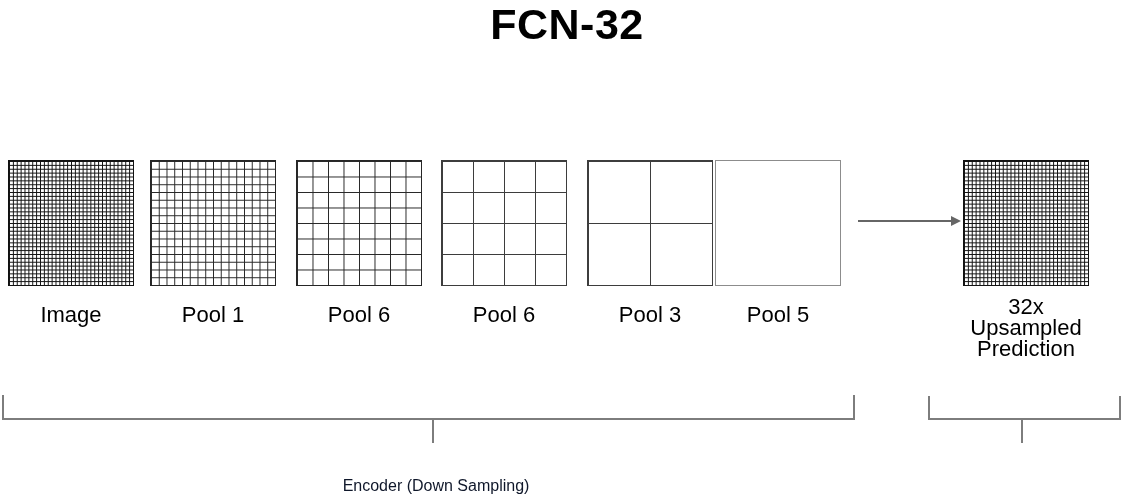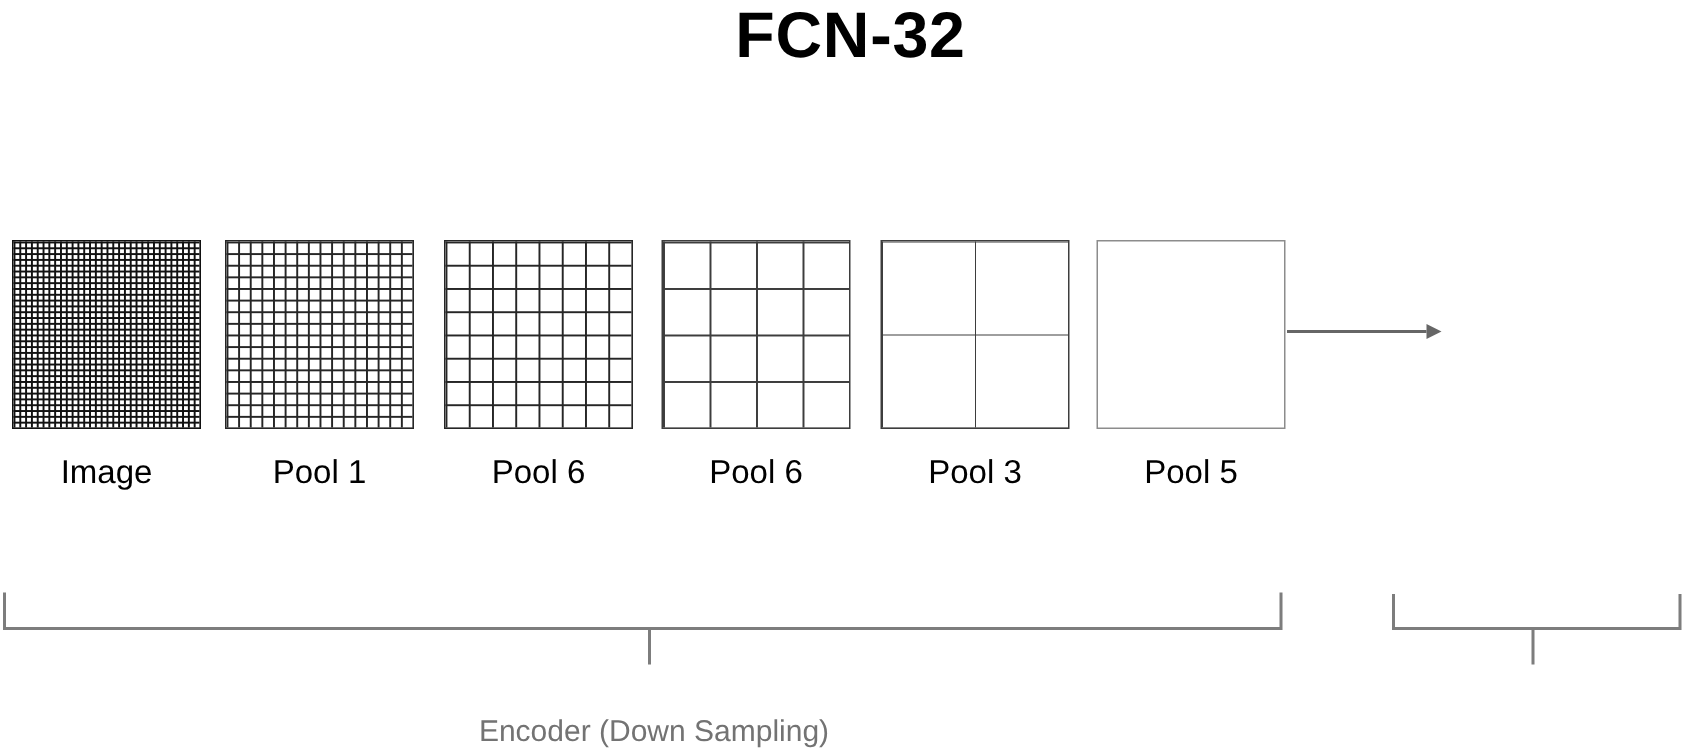--- a/index.html
+++ b/index.html
@@ -23,21 +23,21 @@
     background-color:#ffffff;
   }
   .stage-label{
     margin-top:16px;
     font-size:22px;
     color:#000000;
     white-space:pre-line;
   }
   .pred-label{margin-top:10px;line-height:21px;}
   .st0{left:8px}.st1{left:150px}.st2{left:296px}.st3{left:441px}
-  .st4{left:587px}.st5{left:731px}.st6{left:963px}
+  .st4{left:587px}.st5{left:715px}.st6{left:963px}
   .hline,.vline{position:absolute;background:#7d7d7d;}
   .arrow-line{position:absolute;left:858px;top:220px;width:93px;height:2px;background:#666;}
   .arrow-head{
     position:absolute;left:951px;top:216px;
     width:0;height:0;
     border-left:10px solid #666;
     border-top:5px solid transparent;
     border-bottom:5px solid transparent;
   }
   
@@ -46,21 +46,21 @@
   .enc-tick-r{left:853px;top:395px;width:2px;height:23px;}
   .enc-stem  {left:432px;top:420px;width:2px;height:23px;}
   
   .dec-tick-l{left:928px;top:396px;width:2px;height:22px;}
   .dec-hline {left:928px;top:418px;width:193px;height:2px;}
   .dec-tick-r{left:1119px;top:396px;width:2px;height:22px;}
   .dec-stem  {left:1021px;top:420px;width:2px;height:23px;}
   .bracket-label{
     position:absolute;
     transform:translateX(-50%);
-    font-size:20px;color:#737373;white-space:nowrap;
+    font-size:16px;color:#0f172a;white-space:nowrap;
   }
   .enc-label{left:436px;top:477px;}
   .dec-label{left:1024px;top:470px;}
 </style>
 </head>
 <body>
 
 <div class="canvas">
 
   <h1 class="title" style="color: #000000;">FCN-32</h1>
@@ -88,20 +88,26 @@
   <div class="stage st4">
     <div class="grid" style="border-color: rgb(61, 61, 61); background-image: linear-gradient(to right, rgb(61, 61, 61) 1px, transparent 1px), linear-gradient(rgb(61, 61, 61) 1px, transparent 1px); background-size: 62px 62px;"></div>
     <div class="stage-label">Pool 3</div>
   </div>
 
   <div class="stage st5">
     <div class="grid" style="border-color: rgb(140, 140, 140);"></div>
     <div class="stage-label">Pool 5</div>
   </div>
 
+  <div class="stage st6">
+    <div class="grid" style="border-color: rgb(17, 17, 17); background-image: linear-gradient(to right, rgb(17, 17, 17) 1px, transparent 1px), linear-gradient(rgb(17, 17, 17) 1px, transparent 1px); background-size: 3.875px 3.875px;"></div>
+    <div class="stage-label pred-label">32x
+Upsampled
+Prediction</div>
+  </div>
 
   <div class="arrow-line" style="background: rgb(102, 102, 102);"></div>
   <div class="arrow-head" style="border-left-color: rgb(102, 102, 102);"></div>
 
   <div class="vline enc-tick-l" style="background: rgb(125, 125, 125);"></div>
   <div class="hline enc-hline" style="background: rgb(125, 125, 125);"></div>
   <div class="vline enc-tick-r" style="background: rgb(125, 125, 125);"></div>
   <div class="vline enc-stem" style="background: rgb(125, 125, 125);"></div>
   <div class="bracket-label enc-label">Encoder (Down Sampling)</div>
 

